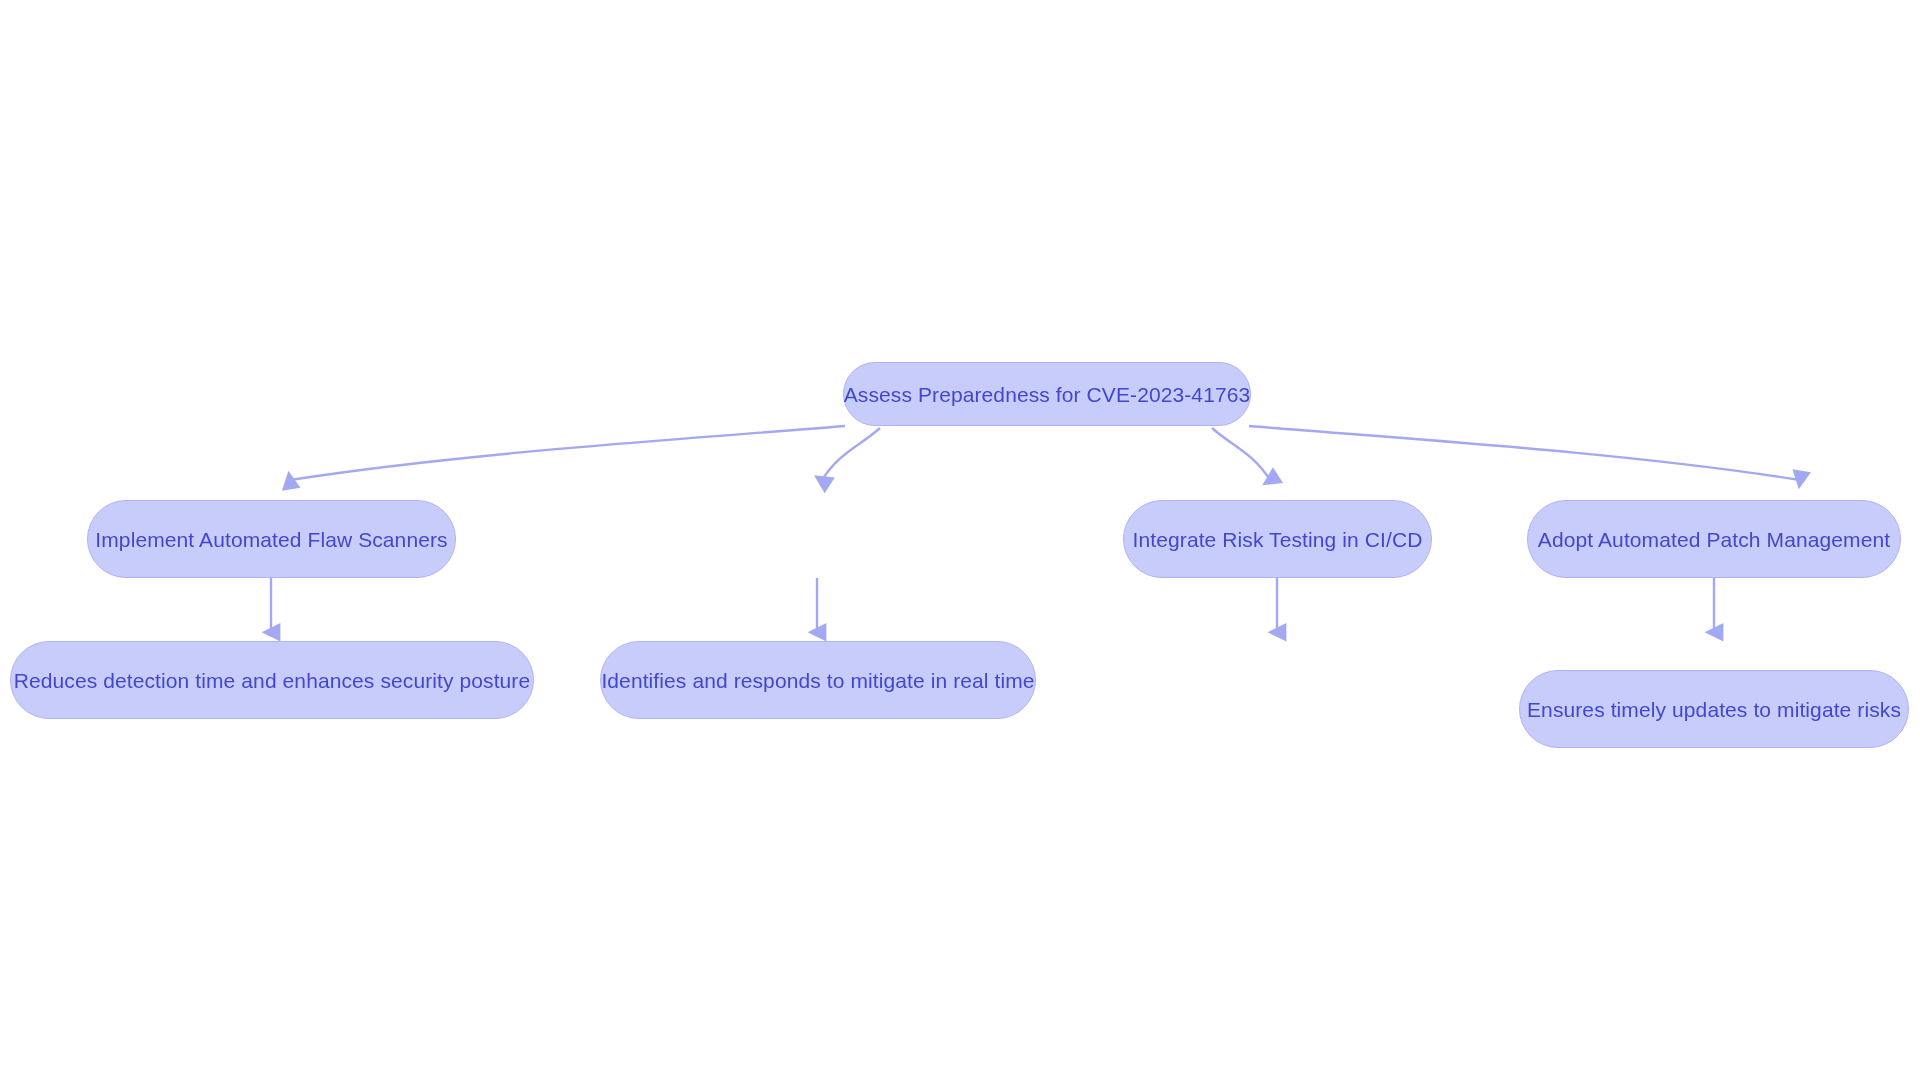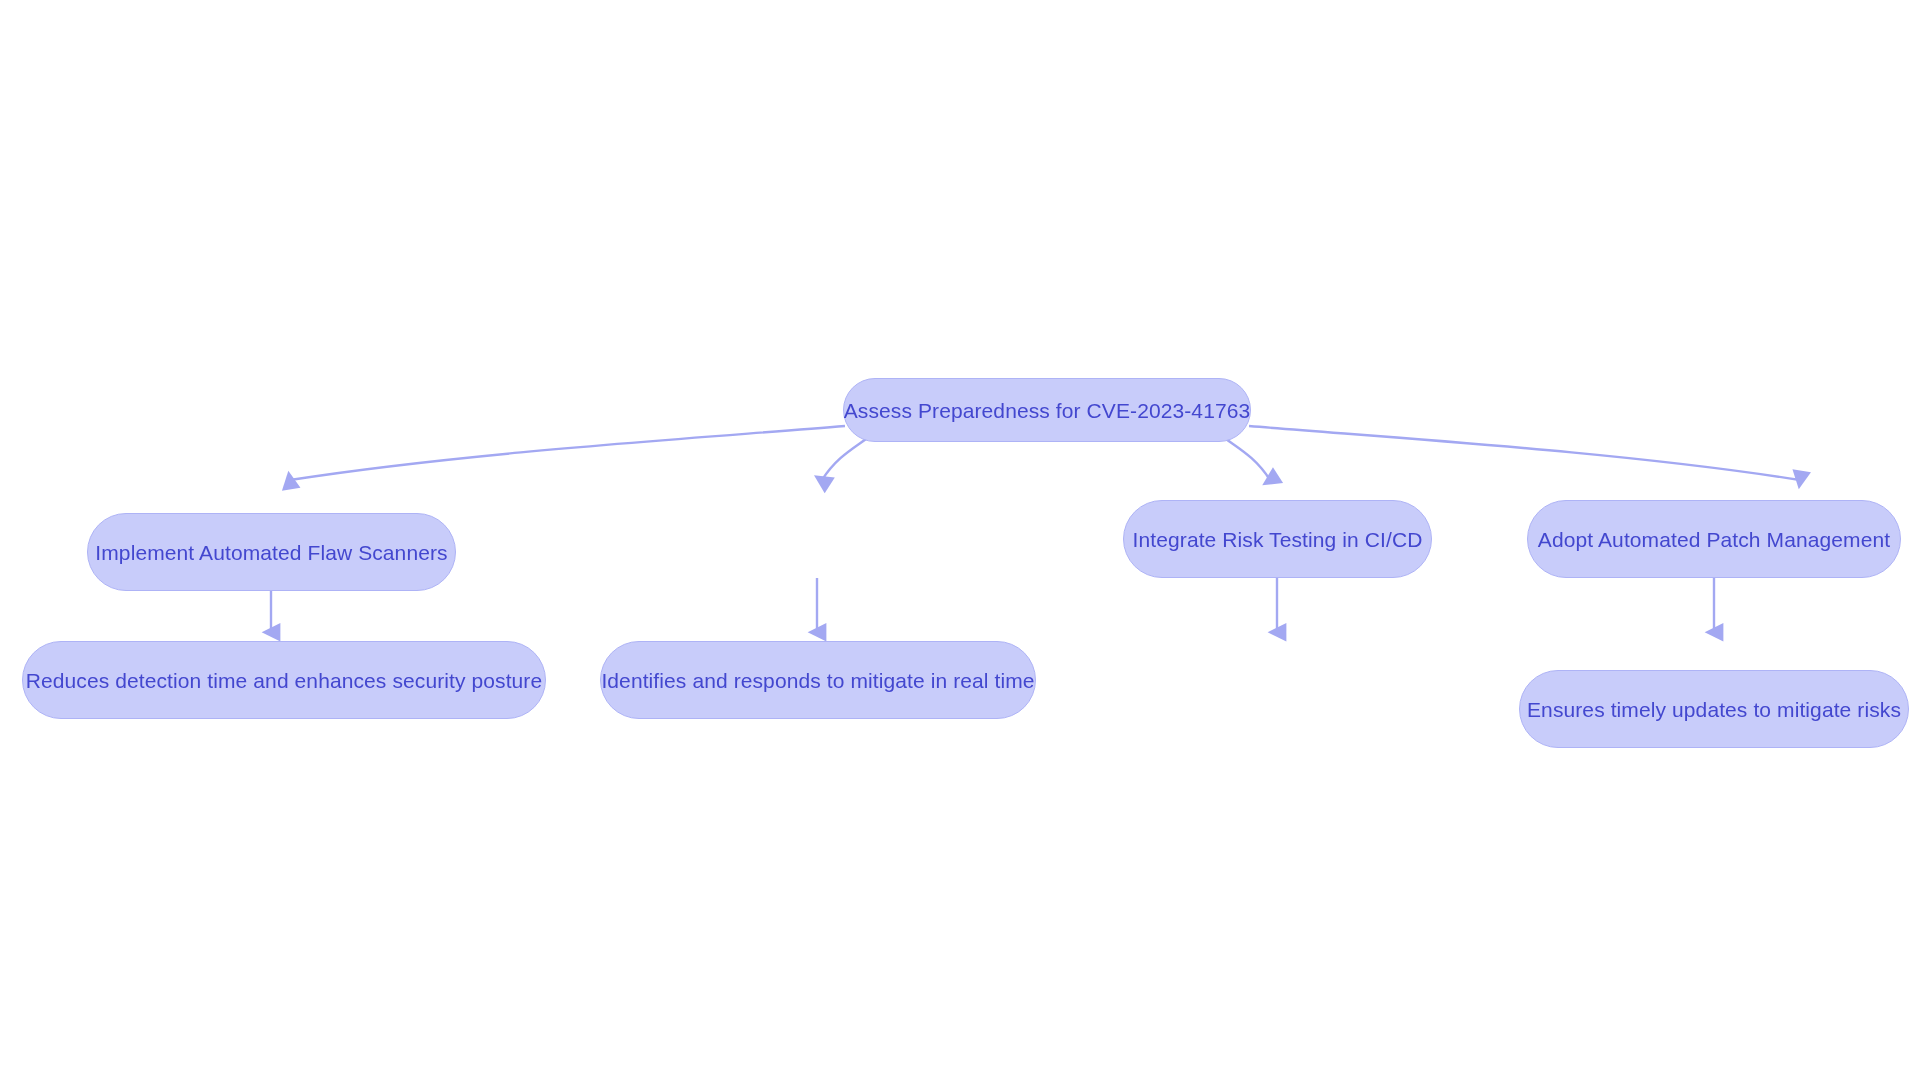--- a/index.html
+++ b/index.html
@@ -48,38 +48,38 @@
     <path d="M 1212,428 C 1232,446 1252,452 1270,480" fill="none" stroke="#a3a8f2" stroke-width="2.4" marker-end="url(#arrowhead)"></path>
 
     <path d="M 1249,426 C 1394,438 1624,452 1800,480" fill="none" stroke="#a3a8f2" stroke-width="2.4" marker-end="url(#arrowhead)"></path>
 
     <path d="M 271,578 L 271,632" fill="none" stroke="#a3a8f2" stroke-width="2.4" marker-end="url(#arrowhead)"></path>
     <path d="M 817,578 L 817,632" fill="none" stroke="#a3a8f2" stroke-width="2.4" marker-end="url(#arrowhead)"></path>
     <path d="M 1277,578 L 1277,632" fill="none" stroke="#a3a8f2" stroke-width="2.4" marker-end="url(#arrowhead)"></path>
     <path d="M 1714,578 L 1714,632" fill="none" stroke="#a3a8f2" stroke-width="2.4" marker-end="url(#arrowhead)"></path>
   </svg>
 
-  <div class="node lvl0" style="left:843px; top:362px; width:408px; height:64px;margin-top:16px;">
+  <div class="node lvl0" style="left:843px; top:362px; width:408px; height:64px;">
     <span class="node-label">Assess Preparedness for CVE-2023-41763</span>
   </div>
 
-  <div class="node lvl1" style="left:87px; top:500px; width:369px; height:78px;margin-top:13px;">
+  <div class="node lvl1" style="left:87px; top:500px; width:369px; height:78px;">
     <span class="node-label">Implement Automated Flaw Scanners</span>
   </div>
 
 
   <div class="node lvl1" style="left:1123px; top:500px; width:309px; height:78px;">
     <span class="node-label">Integrate Risk Testing in CI/CD</span>
   </div>
 
   <div class="node lvl1" style="left:1527px; top:500px; width:374px; height:78px;">
     <span class="node-label">Adopt Automated Patch Management</span>
   </div>
 
-  <div class="node lvl2" style="left:22px; top:641px; width:524px; height:78px;">
+  <div class="node lvl2" style="left:10px; top:641px; width:524px; height:78px;">
     <span class="node-label">Reduces detection time and enhances security posture</span>
   </div>
 
   <div class="node lvl2" style="left:600px; top:641px; width:436px; height:78px;">
     <span class="node-label">Identifies and responds to mitigate in real time</span>
   </div>
 
 
   <div class="node lvl2" style="left:1519px; top:641px; width:390px; height:78px;margin-top:29px;">
     <span class="node-label">Ensures timely updates to mitigate risks</span>

